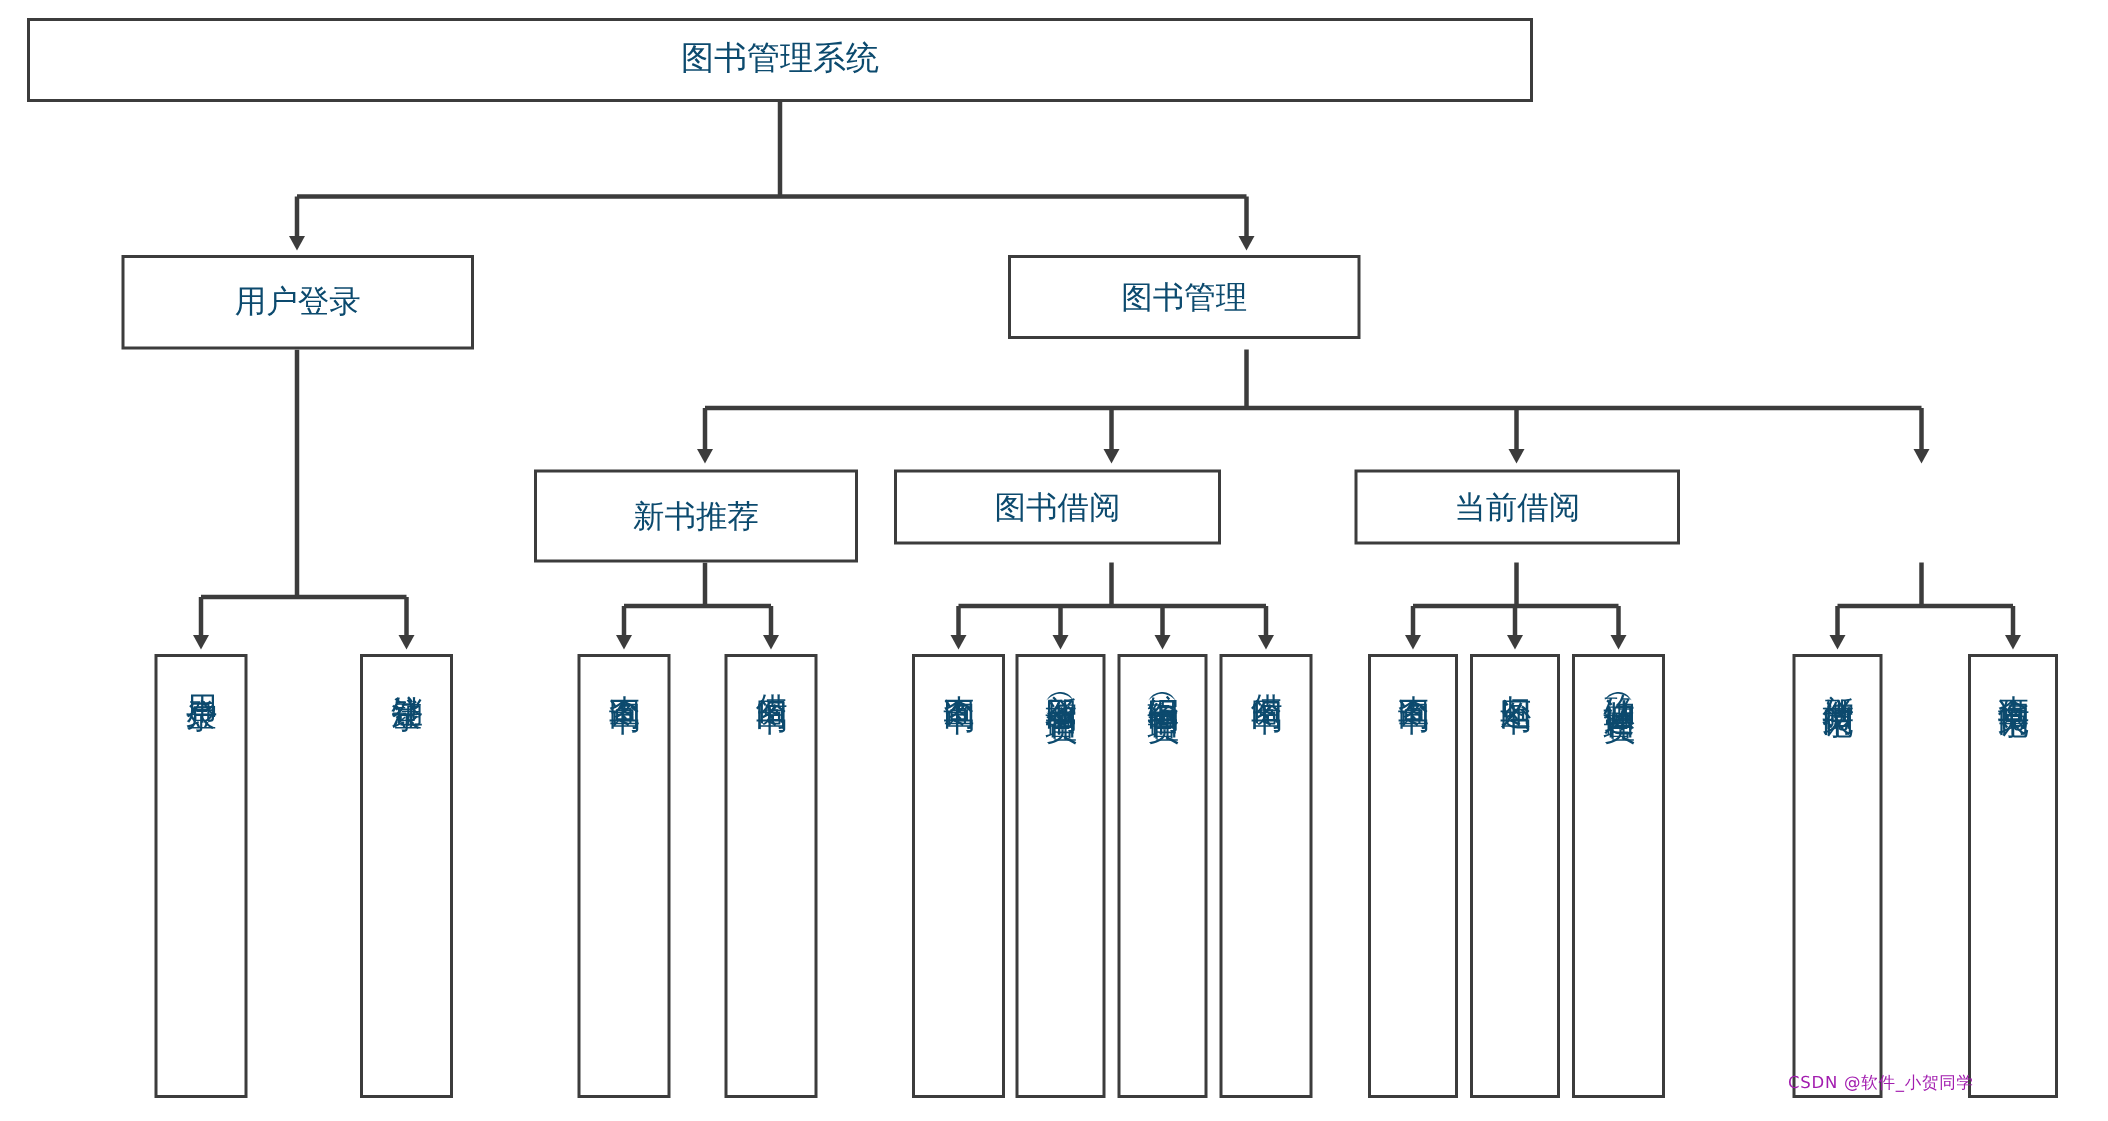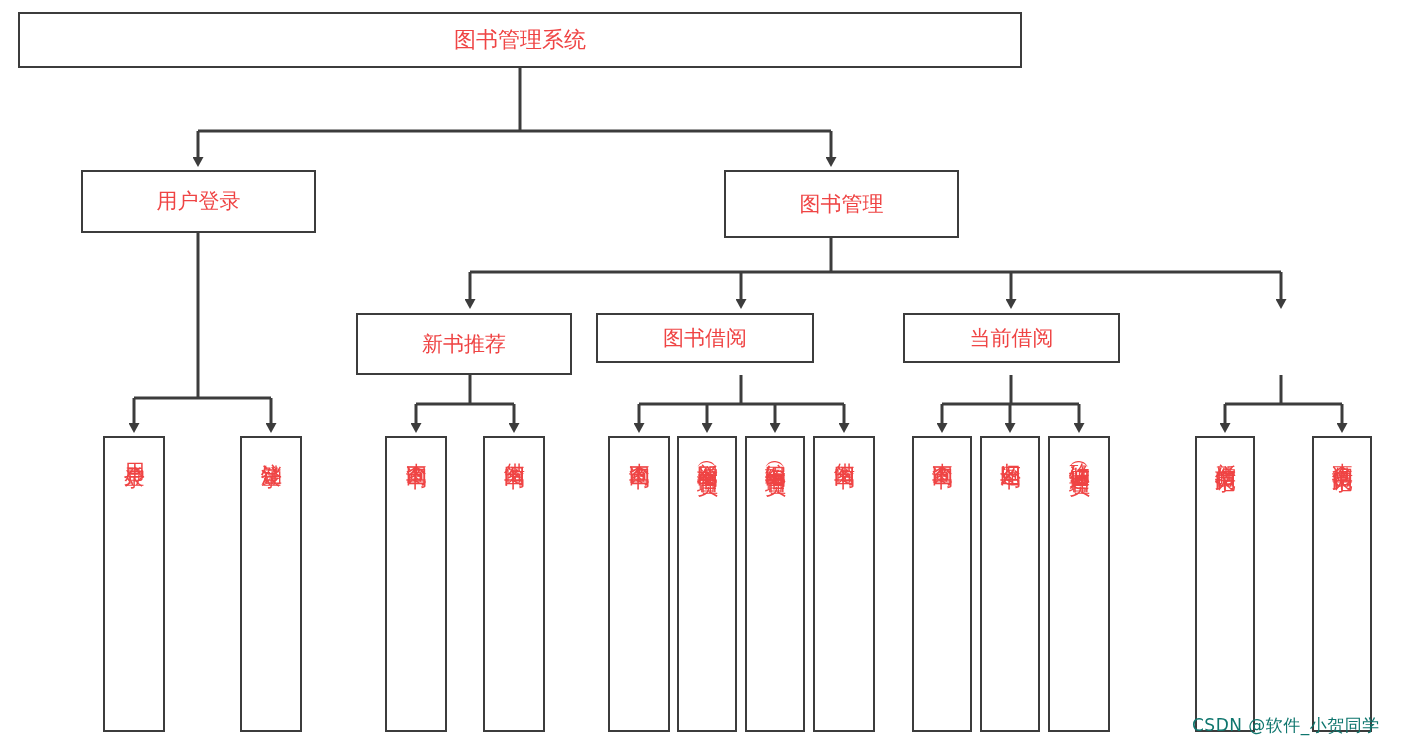--- a/index.html
+++ b/index.html
@@ -26,21 +26,21 @@
     pointer-events: none;
   }
   .node {
     position: absolute;
     box-sizing: border-box;
     border: 2px solid #3c3c3c;
     background: #ffffff;
     display: flex;
     align-items: center;
     justify-content: center;
-    color: #ef4444;
+    color: #0c4a6e;
   }
   .node .label {
     display: block;
     text-align: center;
     line-height: 1.15;
     white-space: nowrap;
   }
   .node.horiz .label {
     font-size: 21px;
   }
@@ -54,22 +54,22 @@
   }
   .node.vert .label {
     writing-mode: vertical-rl;
     text-orientation: upright;
     font-size: 21px;
     letter-spacing: 2px;
     line-height: 1;
   }
   .watermark {
     position: absolute;
-    color: #0f766e;
-    font-size: 17px;
+    color: #a21caf;
+    font-size: 11px;
     white-space: nowrap;
     letter-spacing: 0.5px;
   }
 </style>
 </head>
 <body>
 
 <div id="diagram-root">
 
   <svg class="connectors" viewBox="0 0 1405 747" xmlns="http://www.w3.org/2000/svg">
@@ -123,21 +123,21 @@
   </svg>
 
   <div class="node root horiz" style="left:18px; top:12px; width:1004px; height:56px;">
     <span class="label">图书管理系统</span>
   </div>
 
   <div class="node horiz" style="left:81px; top:170px; width:235px; height:63px;">
     <span class="label">用户登录</span>
   </div>
 
-  <div class="node horiz" style="left:724px; top:170px; width:235px; height:68px;">
+  <div class="node horiz" style="left:672px; top:170px; width:235px; height:56px;">
     <span class="label">图书管理</span>
   </div>
 
   <div class="node horiz" style="left:356px; top:313px; width:216px; height:62px;">
     <span class="label">新书推荐</span>
   </div>
 
   <div class="node horiz" style="left:596px; top:313px; width:218px; height:50px;align-items:center;">
     <span class="label">图书借阅</span>
   </div>

